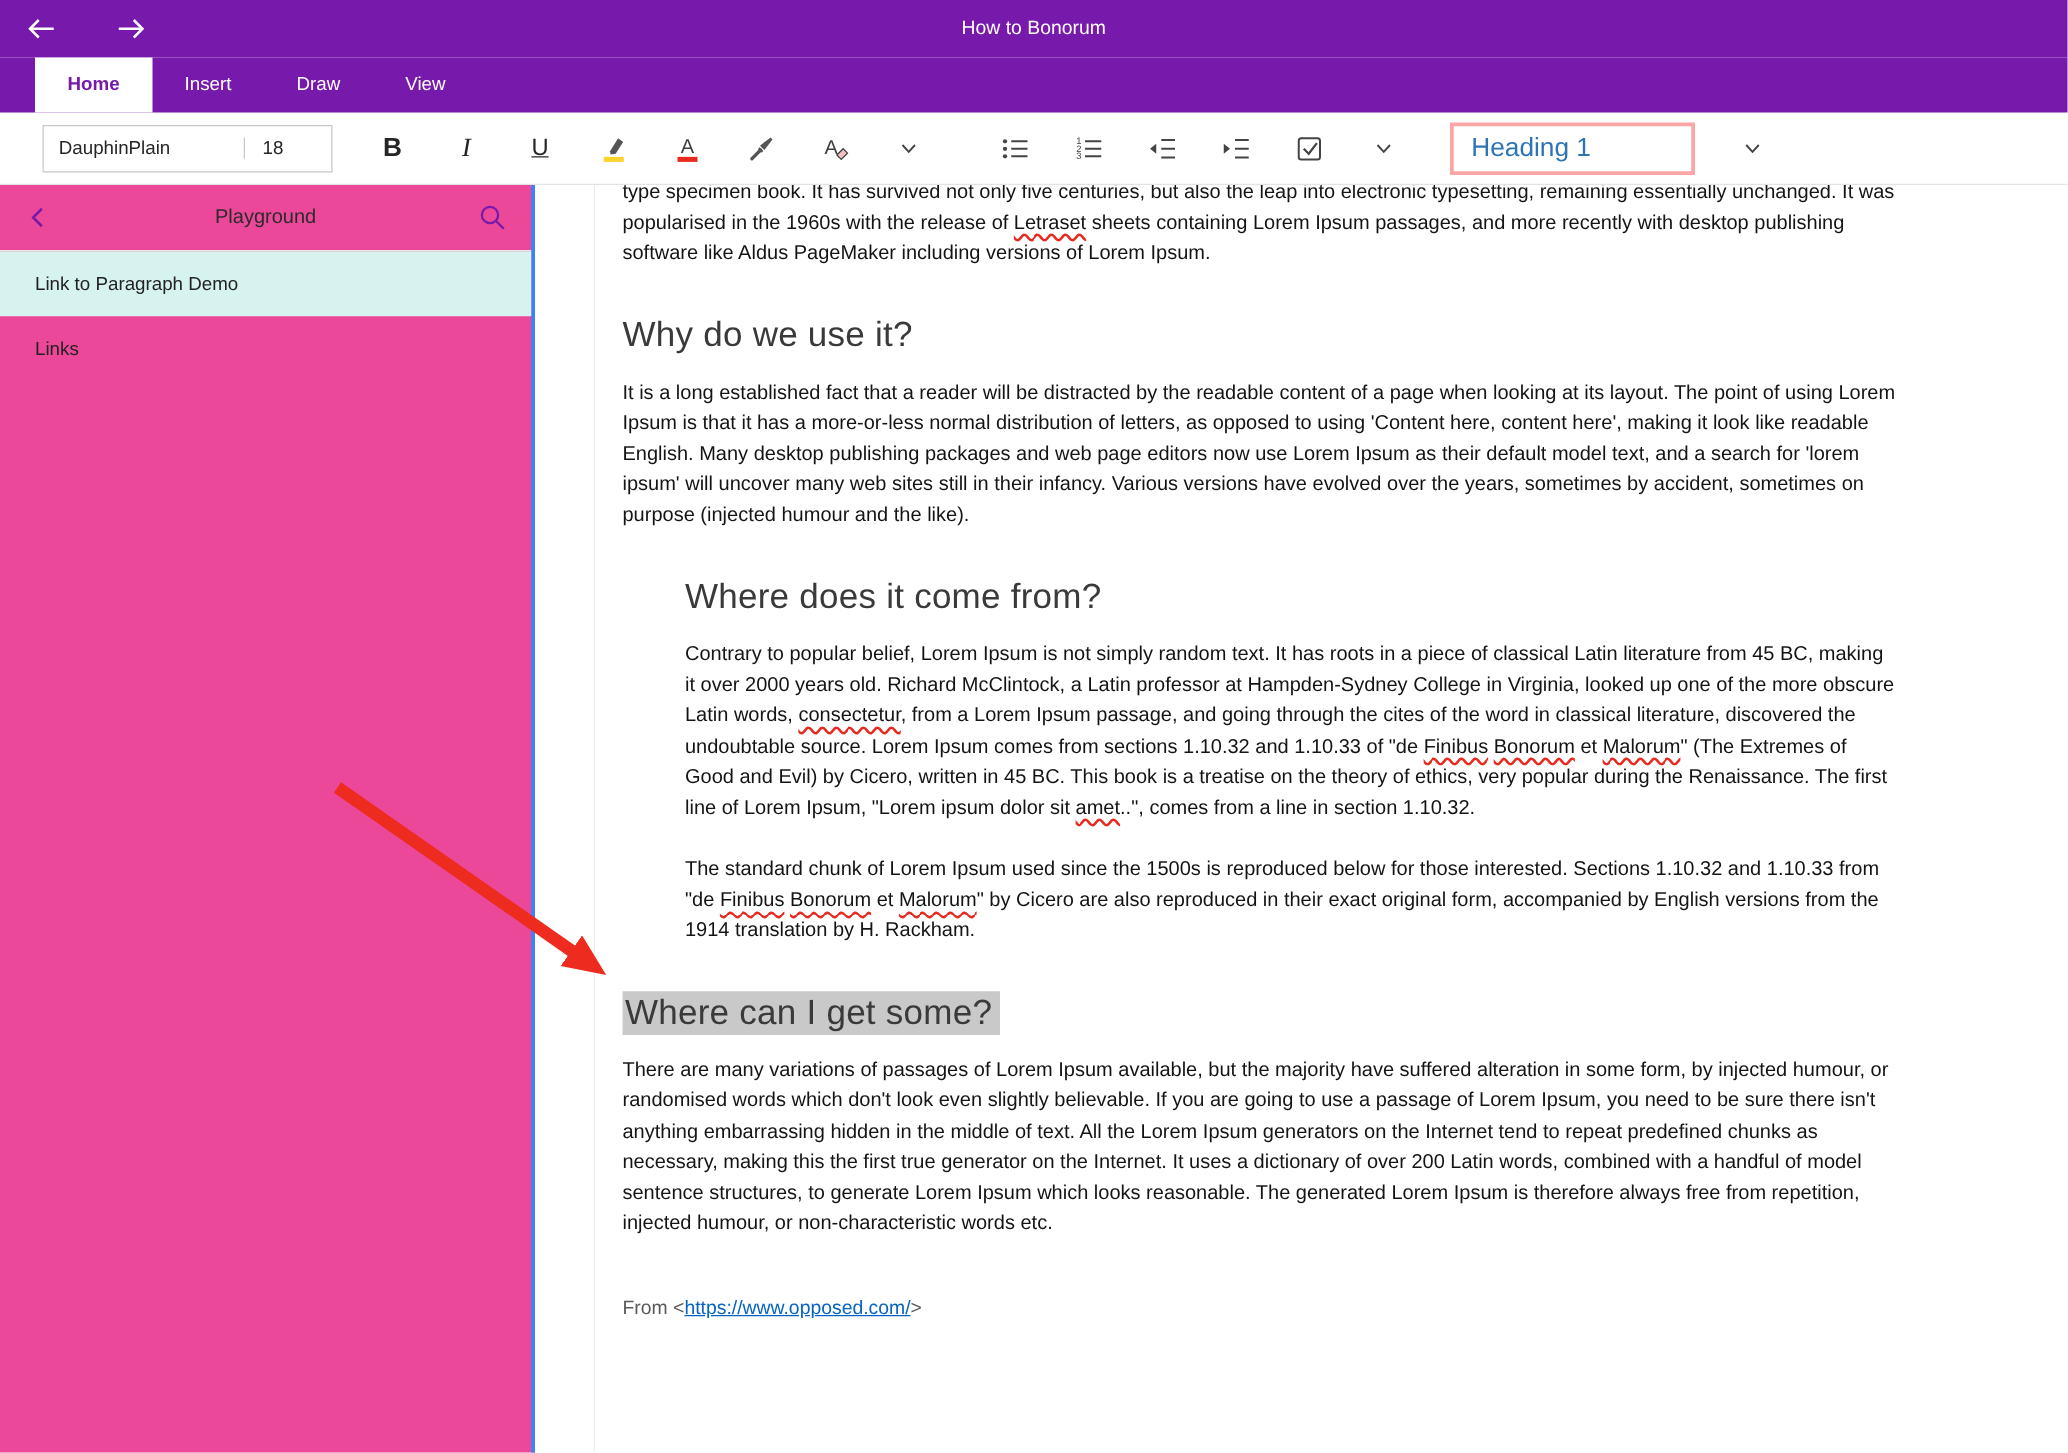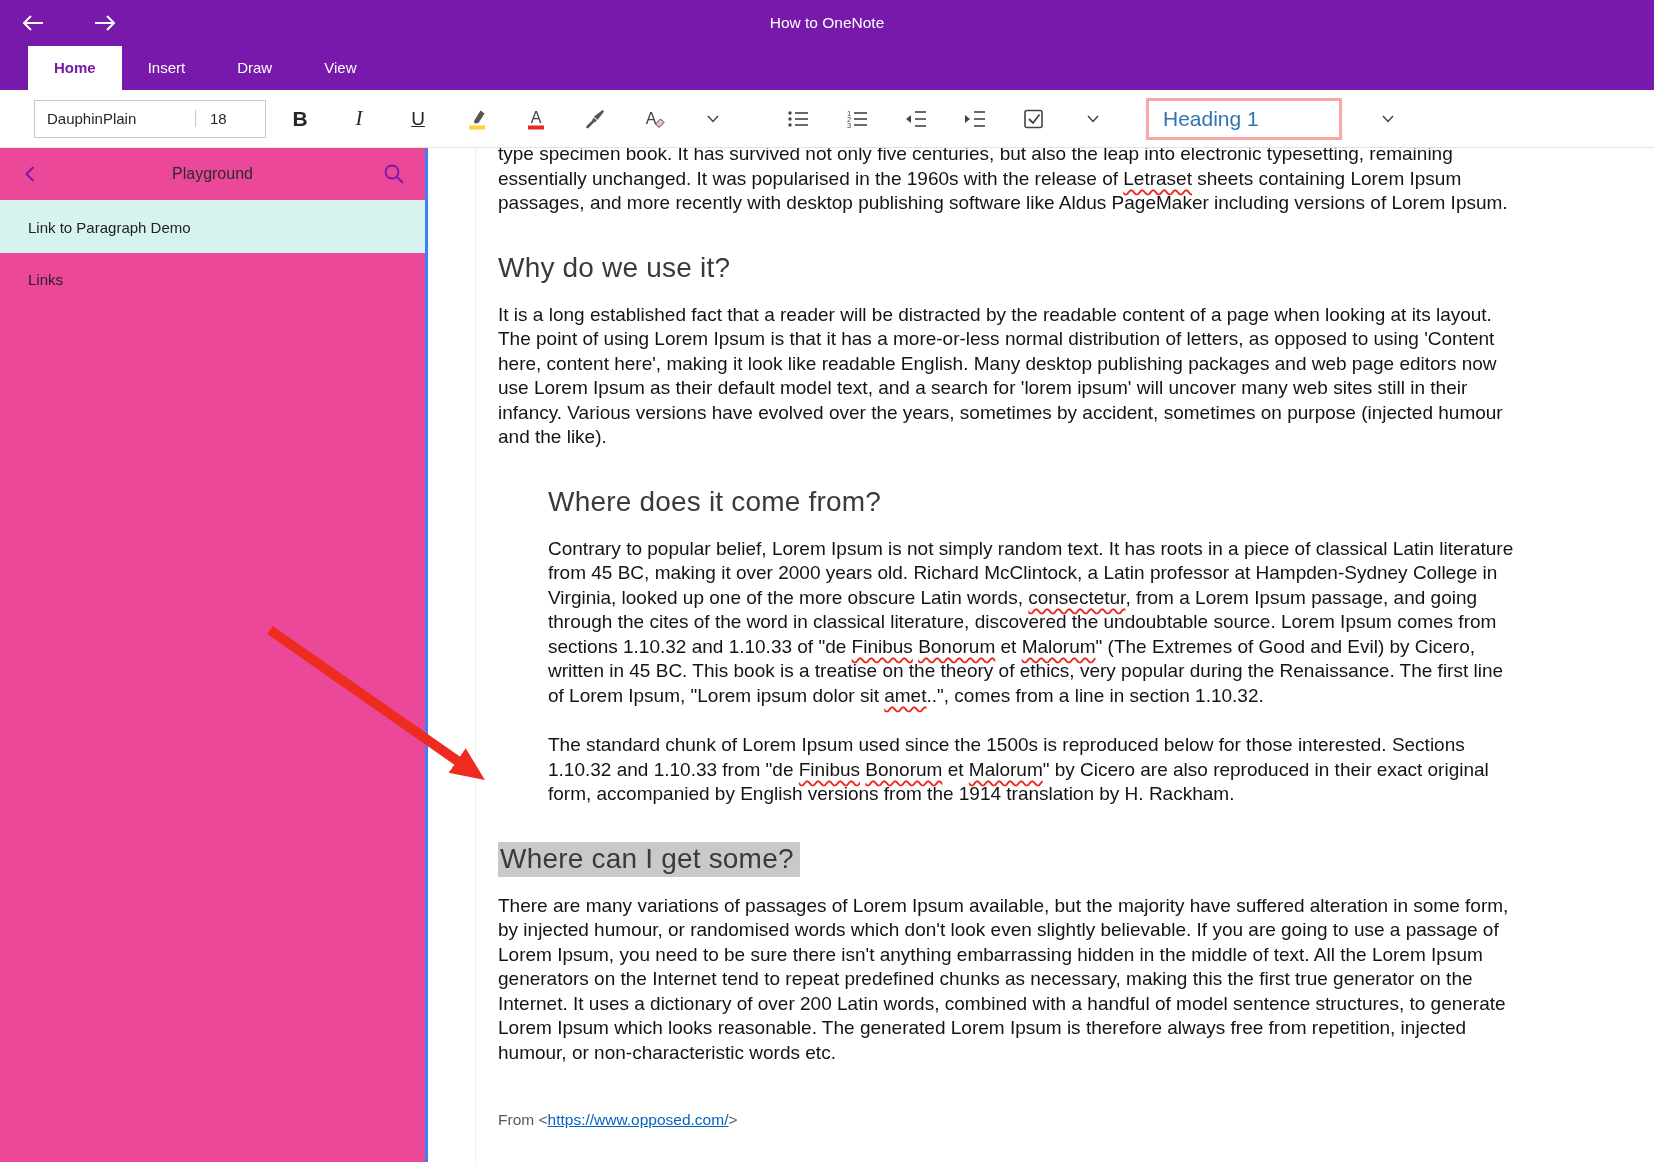--- a/index.html
+++ b/index.html
@@ -15,21 +15,21 @@
 
   
   .ribbon-tabs { position:absolute; left:0; top:46px; right:0; height:44px; background:#7719aa;
     display:flex; padding-left:28px; z-index:10; }
   .ribbon-tab { padding:0 26px; line-height:44px; color:#fff; font-size:15px; cursor:pointer; }
   .ribbon-tab.active { background:#fff; color:#7719aa; font-weight:700; }
 
   
   .toolbar { position:absolute; left:0; top:90px; right:0; height:58px; background:#fff;
     border-bottom:1px solid #e3e3e3; display:flex; align-items:center; padding-left:34px; z-index:9; }
-  .font-combo { display:flex; align-items:center; height:38px; border:1px solid #c8c8c8; margin-right:10px; }
+  .font-combo { display:flex; align-items:center; height:38px; border:1px solid #c8c8c8; margin-right:24px; }
   .font-name { width:160px; padding:0 12px; font-size:15px; color:#262626; cursor:pointer;
     white-space:nowrap; overflow:hidden; }
   .font-size { width:70px; padding:0 14px; border-left:1px solid #c8c8c8; font-size:15px; color:#262626; cursor:pointer; }
   .icon-btn { width:48px; height:44px; margin-right:11px; display:flex; align-items:center;
     justify-content:center; cursor:pointer; border-radius:2px; }
   .grp-gap { margin-left:26px; }
   .txt-b { font-weight:700; font-size:21px; color:#262626; }
   .txt-i { font-style:italic; font-family:"Liberation Serif","DejaVu Serif",serif; font-size:21px; color:#262626; }
   .txt-u { font-size:19px; text-decoration:underline; color:#262626; }
   .style-combo { margin-left:18px; width:196px; height:42px; border:3px solid #fca5a5;
@@ -48,41 +48,41 @@
   .sidebar-search { position:absolute; right:16px; width:30px; height:30px; display:flex;
     align-items:center; justify-content:center; cursor:pointer; }
   .page-item { height:52px; display:flex; align-items:center; padding-left:28px;
     font-size:15px; color:#222; cursor:pointer; }
   .page-item.selected { background:#d7f3ef; }
 
   
   .content { position:absolute; left:429px; top:148px; right:0; bottom:0; background:#fff; overflow:hidden; }
   .page { position:absolute; left:46px; top:0; right:0; bottom:0; border-left:1px solid #ededed; overflow:hidden; }
   .text-col { margin-left:22px; width:1020px; color:#141414; }
-  .doc-para { font-size:19px; line-height:24.5px; margin-bottom:25px; }
+  .doc-para { font-size:16px; line-height:24.5px; margin-bottom:25px; }
   .doc-para.indent { margin-left:50px; width:970px; }
   #top-partial { margin-top:-6px; margin-bottom:24px; }
   .doc-heading { font-size:28px; font-weight:400; color:#3a3a3a; margin:36px 0 19px 0; letter-spacing:0.2px; }
   .doc-heading.indent { margin-left:50px; }
   .selection-highlight { background:#c9c9c9; padding:1px 6px 3px 2px; }
   .misspell { text-decoration:underline; text-decoration-style:wavy; text-decoration-color:#e8291f;
     text-decoration-thickness:1.5px; text-underline-offset:4px; }
   .doc-footer { margin-top:46px; font-size:15.5px; color:#595959; }
   .doc-footer a { color:#0563c1; text-decoration:underline; cursor:pointer; }
 
   
   .annotation-arrow { position:absolute; left:250px; top:608px; z-index:50; pointer-events:none; }
 
   svg.icon { display:block; }
 </style>
 </head>
 <body>
 
 <header class="titlebar">
-  <div class="window-title">How to OneNote</div>
+  <div class="window-title">How to Bonorum</div>
   <div class="nav-arrows">
     <span class="nav-btn">
       <svg class="icon" width="24" height="18" viewBox="0 0 24 18">
         <line x1="22" y1="9" x2="3" y2="9" stroke="#fff" stroke-width="2"></line>
         <polyline points="10,2 3,9 10,16" fill="none" stroke="#fff" stroke-width="2"></polyline>
       </svg>
     </span>
     <span class="nav-btn">
       <svg class="icon" width="24" height="18" viewBox="0 0 24 18">
         <line x1="2" y1="9" x2="21" y2="9" stroke="#fff" stroke-width="2"></line>

